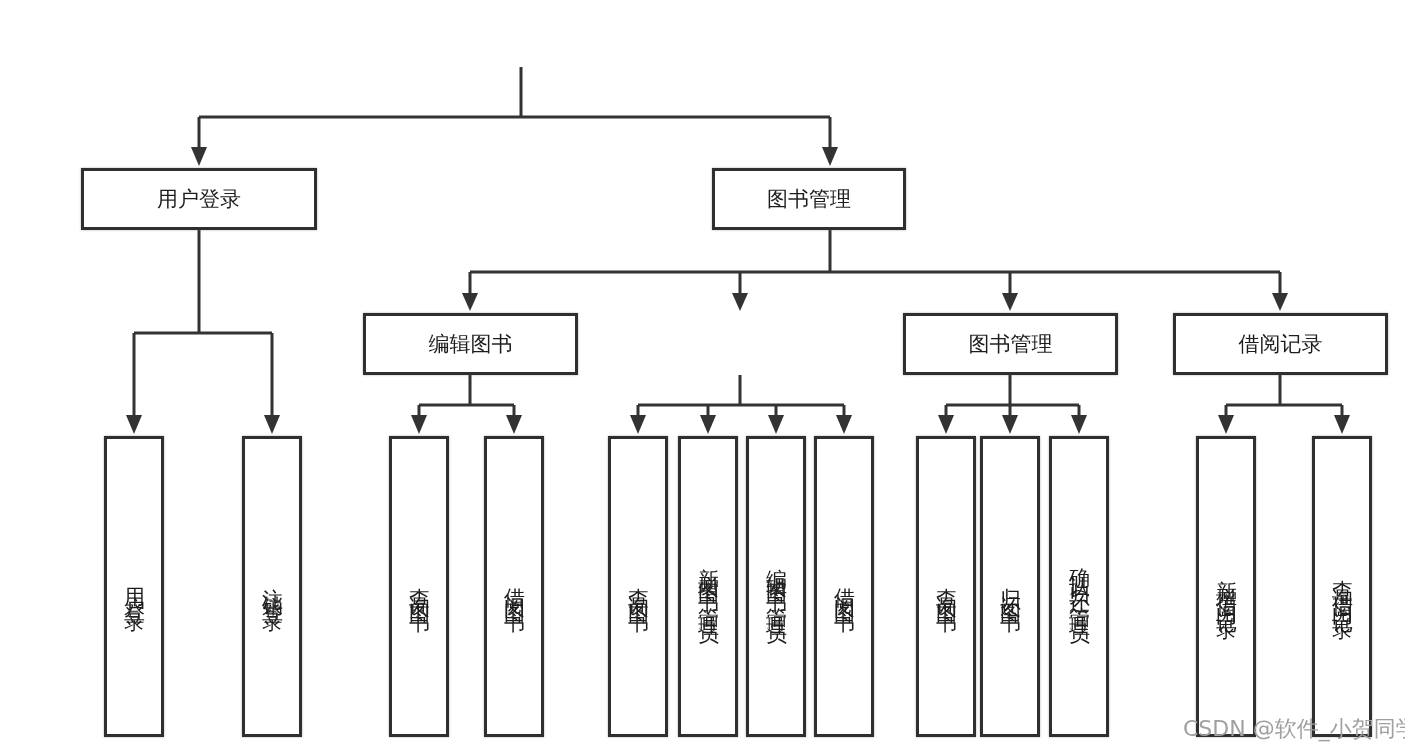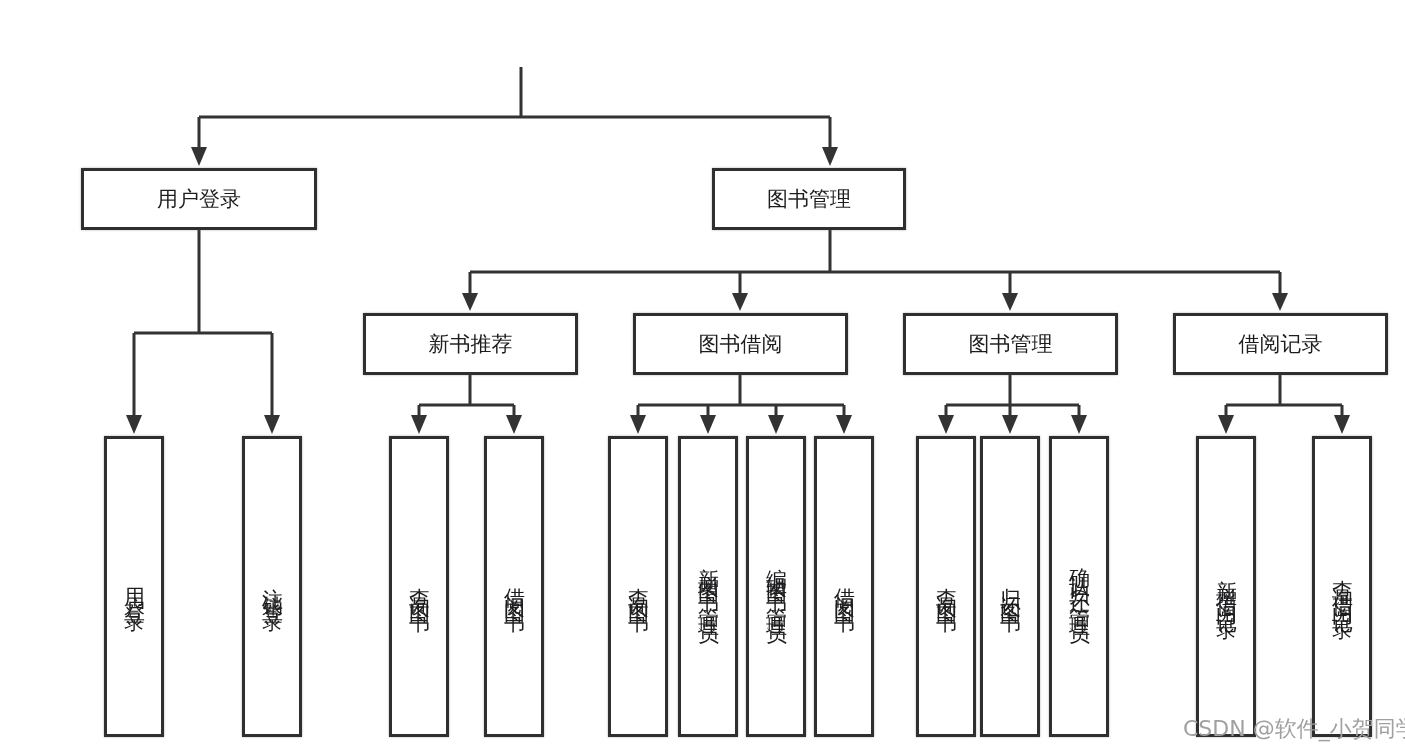--- a/index.html
+++ b/index.html
@@ -78,24 +78,21 @@
 
 
   <div class="box h" style="left:81px;top:168px;width:236px;height:62px">
     <span>用户登录</span>
   </div>
   <div class="box h" style="left:712px;top:168px;width:194px;height:62px">
     <span>图书管理</span>
   </div>
 
   <div class="box h" style="left:363px;top:313px;width:215px;height:62px">
-    <span>新书推荐</span>
-  </div>
-  <div class="box h" style="left:633px;top:313px;width:215px;height:62px">
-    <span>图书借阅</span>
+    <span>编辑图书</span>
   </div>
   <div class="box h" style="left:903px;top:313px;width:215px;height:62px">
     <span>图书管理</span>
   </div>
   <div class="box h" style="left:1173px;top:313px;width:215px;height:62px">
     <span>借阅记录</span>
   </div>
 
   <div class="box v" style="left:104px;top:436px;width:60px;height:301px">
     <span>用户登录</span>

